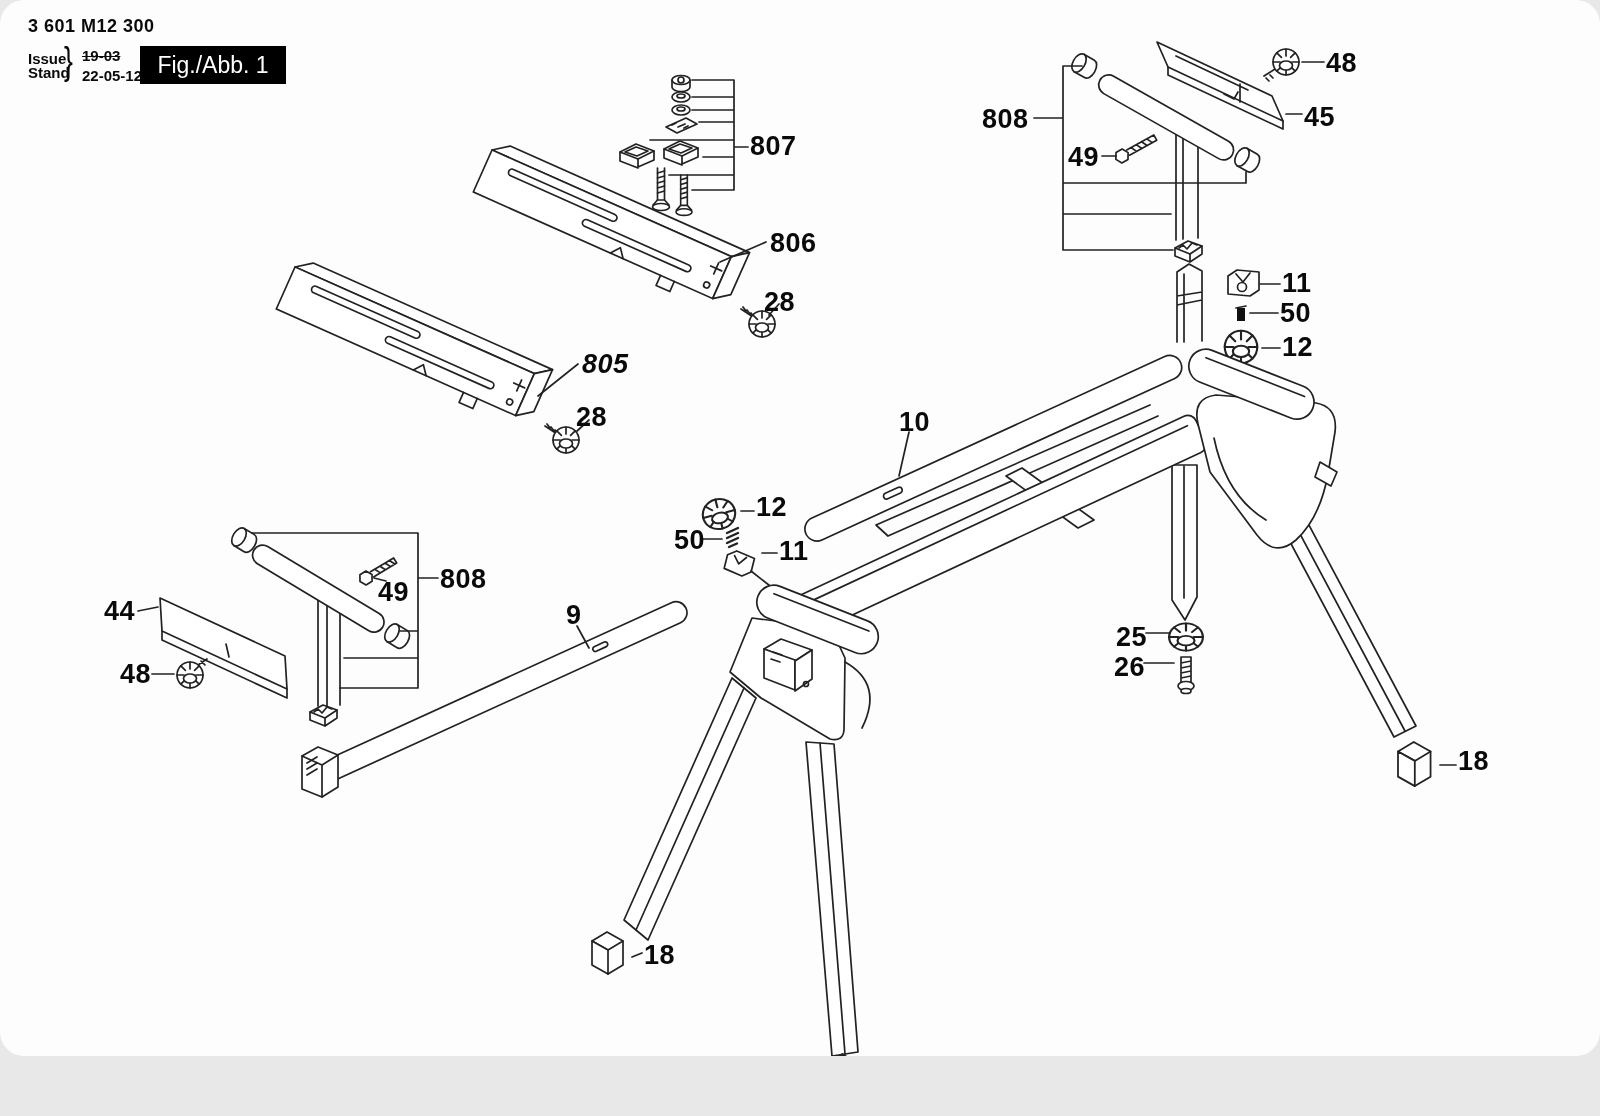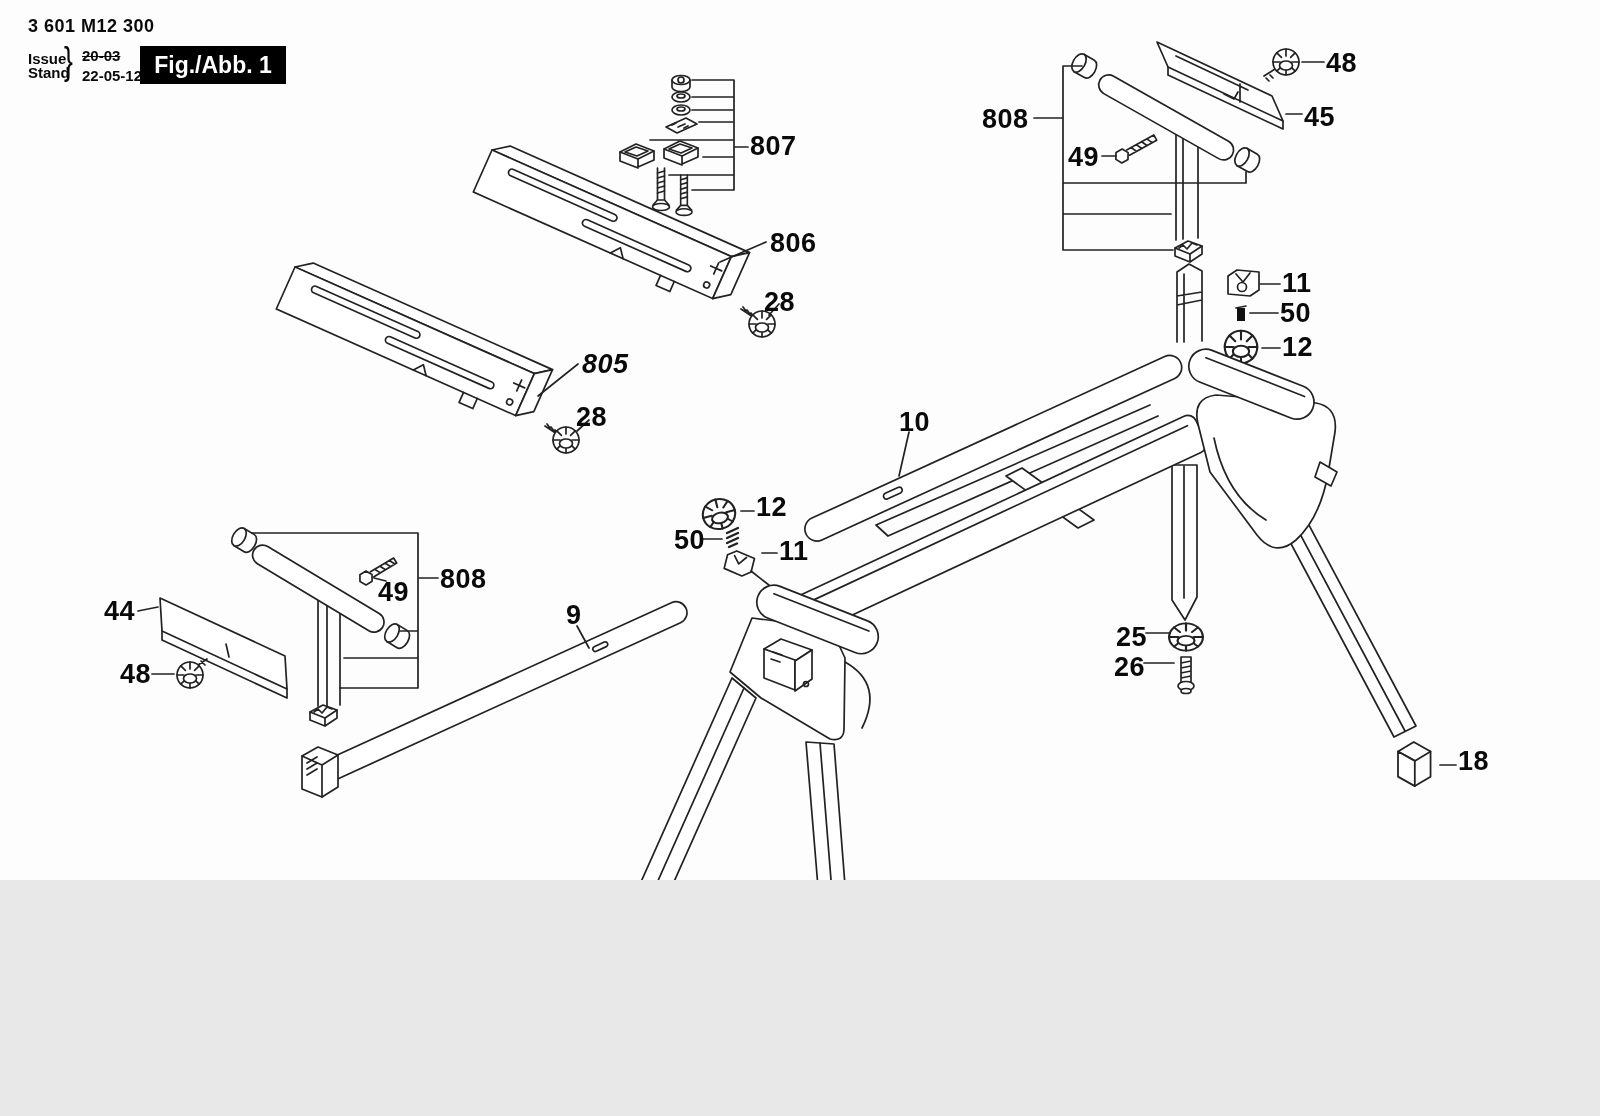--- a/index.html
+++ b/index.html
@@ -1,27 +1,27 @@
 <!DOCTYPE html>
 <html><head>
 <meta charset="utf-8">
 <style>
   html,body{margin:0;padding:0;background:#e8e8e8;}
-  .stage{position:relative;width:1600px;height:880px;background:#fdfdfd;overflow:hidden;
-         font-family:"Liberation Sans",sans-serif;color:#0a0a0a;}
+  .stage{position:relative;width:1600px;height:1056px;background:#fdfdfd;overflow:hidden;
+         font-family:"Liberation Sans",sans-serif;color:#0a0a0a;border-radius:24px;}
   svg.drawing{position:absolute;left:0;top:0;}
   .callout{position:absolute;font-weight:bold;font-size:27px;letter-spacing:.5px;white-space:nowrap;}
   .hdr-pn{position:absolute;left:28px;top:16px;font-size:18px;font-weight:bold;letter-spacing:.5px;}
   .hdr-row{position:absolute;font-size:15px;font-weight:bold;}
   .hdr-brace{position:absolute;left:62px;top:42px;font-size:38px;font-weight:normal;
              transform:scaleX(.7);line-height:1;}
   .hdr-val{position:absolute;left:82px;font-size:15px;font-weight:bold;}
   .struck{text-decoration:line-through;}
   .figbox{position:absolute;left:140px;top:46px;width:146px;height:38px;background:#000;color:#fff;
-          display:flex;align-items:center;justify-content:center;font-size:23px;font-weight:bold;}
+          display:flex;align-items:center;justify-content:center;font-size:23px;font-weight:normal;}
   .footer{position:absolute;left:1378px;top:1002px;font-size:15px;line-height:18px;}
 </style>
 </head>
 <body>
 
 <div class="stage">
 
   <svg class="drawing" width="1600" height="1116" viewBox="0 0 1600 1116">
     <defs>
       <g id="clampbox">
@@ -251,21 +251,21 @@
         <path d="M138,611 L158,607 M152,674 L174,674 M386,581 L374,578"></path>
         <path d="M632,957 L642,953 M864,1077 H884 M1440,765 H1456"></path>
       </g>
     </g>
   </svg>
 
   <div class="hdr-pn">3 601 M12 300</div>
   <div class="hdr-row" style="left:28px;top:50px;">Issue</div>
   <div class="hdr-row" style="left:28px;top:64px;">Stand</div>
   <div class="hdr-brace">}</div>
-  <div class="hdr-val struck" style="top:47px;">20-03</div>
+  <div class="hdr-val struck" style="top:47px;">19-03</div>
   <div class="hdr-val" style="top:67px;text-align:right;">22-05-12</div>
   <div class="figbox">Fig./Abb. 1</div>
 
   <div class="callout" style="left:750px;top:131px;">807</div>
   <div class="callout" style="left:770px;top:228px;">806</div>
   <div class="callout" style="left:764px;top:287px;">28</div>
   <div class="callout" style="left:582px;top:349px;font-style:italic;">805</div>
   <div class="callout" style="left:576px;top:402px;">28</div>
   <div class="callout" style="left:899px;top:407px;">10</div>
   <div class="callout" style="left:566px;top:600px;">9</div>

